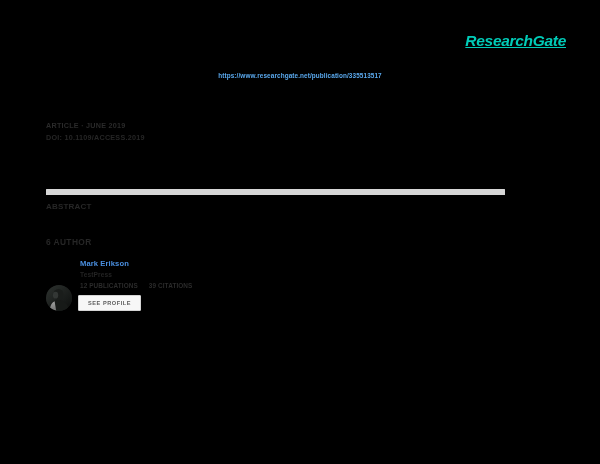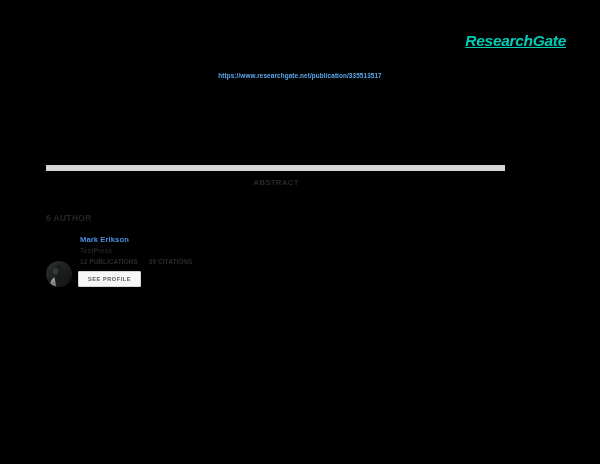--- a/index.html
+++ b/index.html
@@ -88,21 +88,20 @@
 
   
   .section-label {
     margin-top: 7px;
     font-size: 8px;
     font-weight: 700;
     letter-spacing: 0.2px;
     color: #272727;
     white-space: nowrap;
     filter: blur(0.4px);
-    text-align: center;
   }
 
   
   .authors-heading {
     margin-top: 26px;
     font-size: 8.4px;
     font-weight: 700;
     letter-spacing: 0.4px;
     color: #262626;
     white-space: nowrap;
@@ -187,20 +186,22 @@
   <a class="brand" href="#">ResearchGate</a>
 </div>
 
 <div class="url-line">
   <a class="url-link" href="#">https://www.researchgate.net/publication/335513517</a>
 </div>
 
 <div class="content">
 
   <div class="meta-block">
+    <div class="meta-line l1">ARTICLE  ·  JUNE 2019</div>
+    <div class="meta-line l2">DOI: 10.1109/ACCESS.2019</div>
   </div>
 
   <div class="skeleton-bar"></div>
 
   <div class="section-label">ABSTRACT</div>
 
   <div class="authors-heading">6 AUTHOR</div>
 
   <div class="author-card">
 

